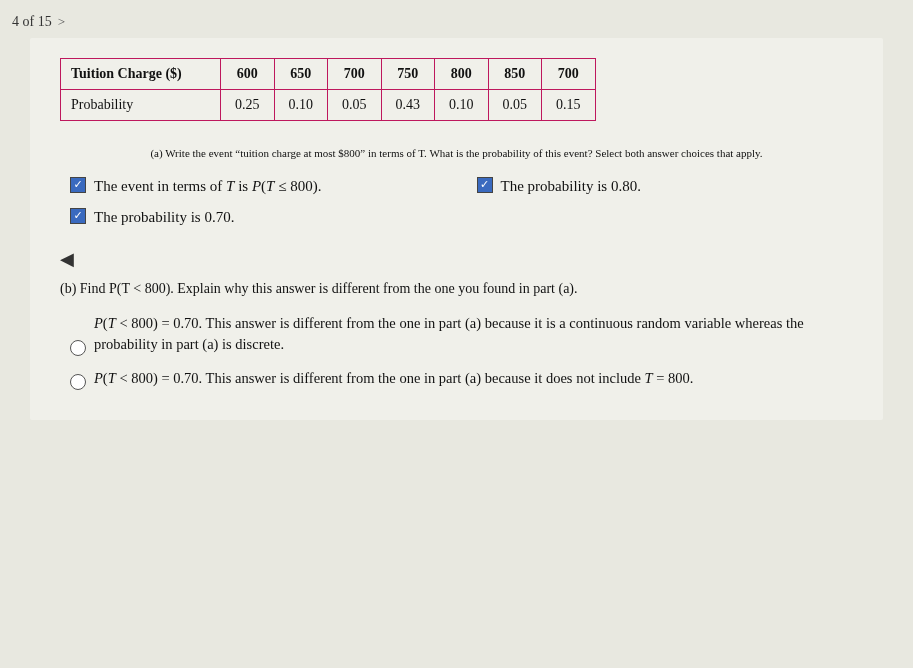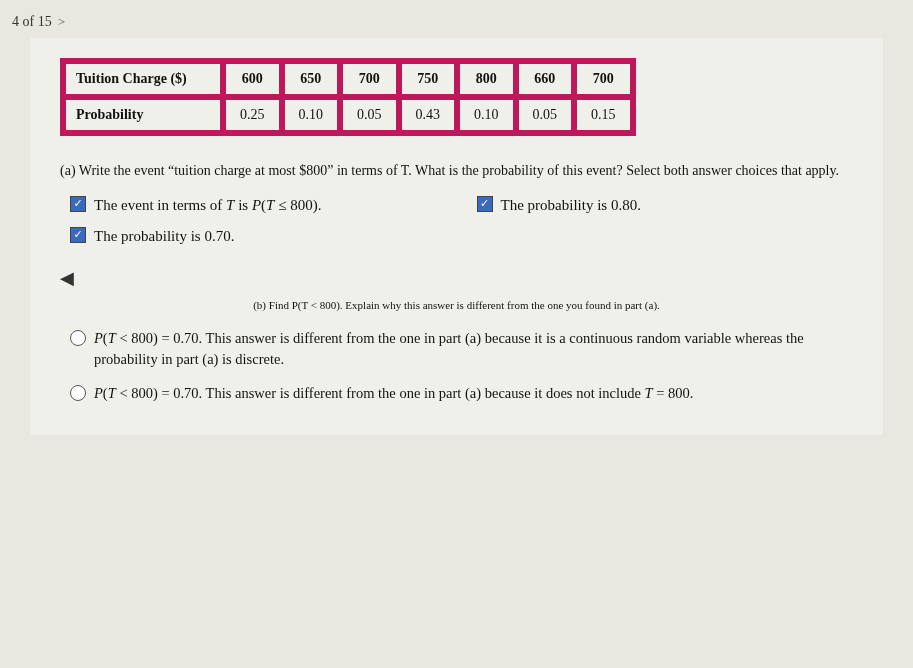--- a/index.html
+++ b/index.html
@@ -40,40 +40,41 @@
     }
     
     .table-container {
       margin-bottom: 24px;
     }
     table {
       border-collapse: collapse;
       margin-left: 0;
     }
     table td, table th {
-      border: 6px solid #be185d;
+      border: 1px solid #be185d;
       padding: 7px 14px;
       text-align: center;
       font-size: 14px;
     }
     table td:first-child, table th:first-child {
       text-align: left;
-      font-weight: bold;
+      font-weight: normal;
       padding-left: 10px;
       padding-right: 10px;
       min-width: 160px;
     }
     table tr:first-child td {
       font-weight: bold;
     }
     
     .part-label {
-      font-size: 14px;
+      font-size: 11px;
       margin-bottom: 14px;
       line-height: 1.5;
+      text-align: center;
     }
     .answer-grid {
       display: grid;
       grid-template-columns: 1fr 1fr;
       gap: 10px 30px;
       margin-left: 10px;
       margin-bottom: 20px;
     }
     .answer-item {
       display: flex;
@@ -94,35 +95,34 @@
       background: #3a6abf;
       color: white;
       font-size: 11px;
     }
     .checkbox.unchecked {
       background: white;
       color: transparent;
     }
     
     .part-b-label {
-      font-size: 11px;
+      font-size: 14px;
       margin-bottom: 14px;
       margin-top: 10px;
       line-height: 1.5;
-      text-align: center;
     }
     .radio-options {
       display: flex;
       flex-direction: column;
       gap: 12px;
       margin-left: 10px;
     }
     .radio-item {
       display: flex;
-      align-items: flex-start;
+      align-items: flex-end;
       gap: 8px;
       font-size: 14.5px;
       line-height: 1.5;
     }
     .radio-circle {
       width: 16px;
       height: 16px;
       border-radius: 50%;
       border: 1.5px solid #555;
       background: white;
@@ -145,21 +145,21 @@
     <div class="table-container">
       <table>
         <tbody>
             <tr>
           <td><span>Tuition Charge ($)</span></td>
           <td><span>600</span></td>
           <td><span>650</span></td>
           <td><span>700</span></td>
           <td><span>750</span></td>
           <td><span>800</span></td>
-          <td><span>660</span></td>
+          <td><span>850</span></td>
           <td><span>700</span></td>
         </tr>
         <tr>
           <td>Probability</td>
           <td>0.25</td>
           <td>0.10</td>
           <td>0.05</td>
           <td>0.43</td>
           <td>0.10</td>
           <td>0.05</td>

